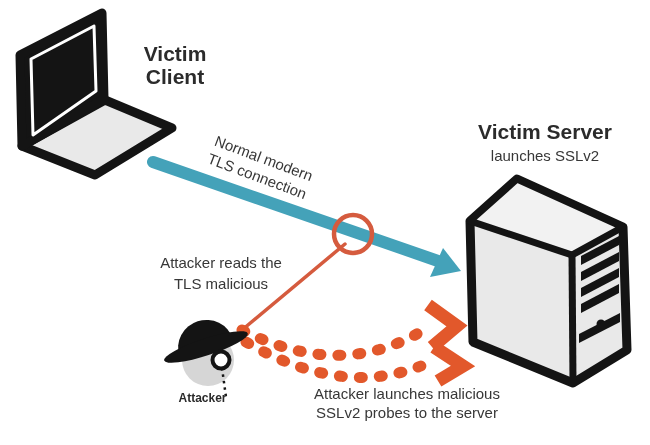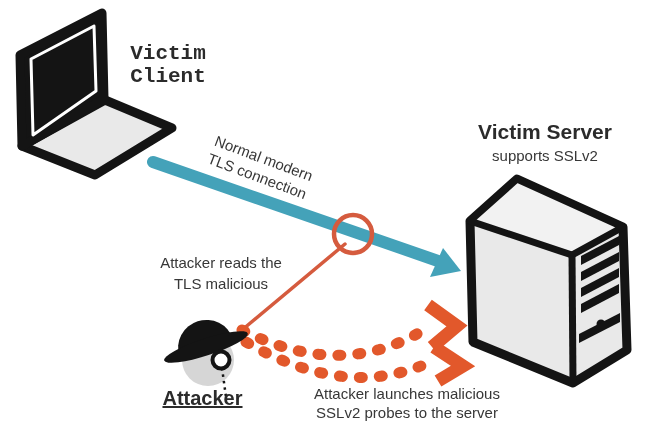--- a/index.html
+++ b/index.html
@@ -17,21 +17,21 @@
     white-space:pre-line;
     color:#373737;
     font-size:15px;
     line-height:20px;
   }
   .label.bold{
     color:#2b2b2b;
     font-weight:bold;
   }
   .node-title{font-size:21px;line-height:23px;}
-  .attacker-title{font-size:20px;line-height:22px;text-decoration:underline;}
+  .attacker-title{font-size:12px;line-height:22px;}
   .edge-label{font-size:15px;line-height:19px;}
   #tls-label{
     transform:rotate(20.5deg);
     transform-origin:center center;
   }
 </style>
 </head>
 <body>
 
 <div id="stage">
@@ -77,29 +77,29 @@
       <circle cx="208" cy="360" r="26" fill="#d6d6d6"></circle>
       <g transform="translate(206,347) rotate(-18)">
         <path d="M -28 0 A 28 27 0 0 1 28 0 Z" fill="#141414"></path>
         <ellipse cx="0" cy="0" rx="44" ry="8.5" fill="#141414"></ellipse>
       </g>
       <line x1="222" y1="368" x2="226" y2="397" stroke="#141414" stroke-width="2.5" stroke-dasharray="2.5 4"></line>
       <circle cx="221" cy="360" r="8.5" fill="#ffffff" stroke="#141414" stroke-width="4"></circle>
     </g>
   </svg>
 
-  <div class="label bold node-title" id="client-label" style="left:108px;top:42px;width:120px;font-family:Liberation Mono, monospace;">Victim
+  <div class="label bold node-title" id="client-label" style="left:115px;top:42px;width:120px;">Victim
 Client</div>
 
   <div class="label edge-label" id="tls-label" style="left:178px;top:148px;width:165px;">Normal modern
 TLS connection</div>
 
   <div class="label bold node-title" style="left:455px;top:120px;width:180px;">Victim Server</div>
 
-  <div class="label" style="left:455px;top:146px;width:180px;">supports SSLv2</div>
+  <div class="label" style="left:455px;top:146px;width:180px;">launches SSLv2</div>
 
   <div class="label edge-label" style="left:135px;top:252px;width:172px;line-height:21px;">Attacker reads the
 TLS malicious</div>
 
   <div class="label bold attacker-title" style="left:140px;top:387px;width:125px;">Attacker</div>
 
   <div class="label edge-label" style="left:293px;top:384px;width:228px;">Attacker launches malicious
 SSLv2 probes to the server</div>
 
 </div>

